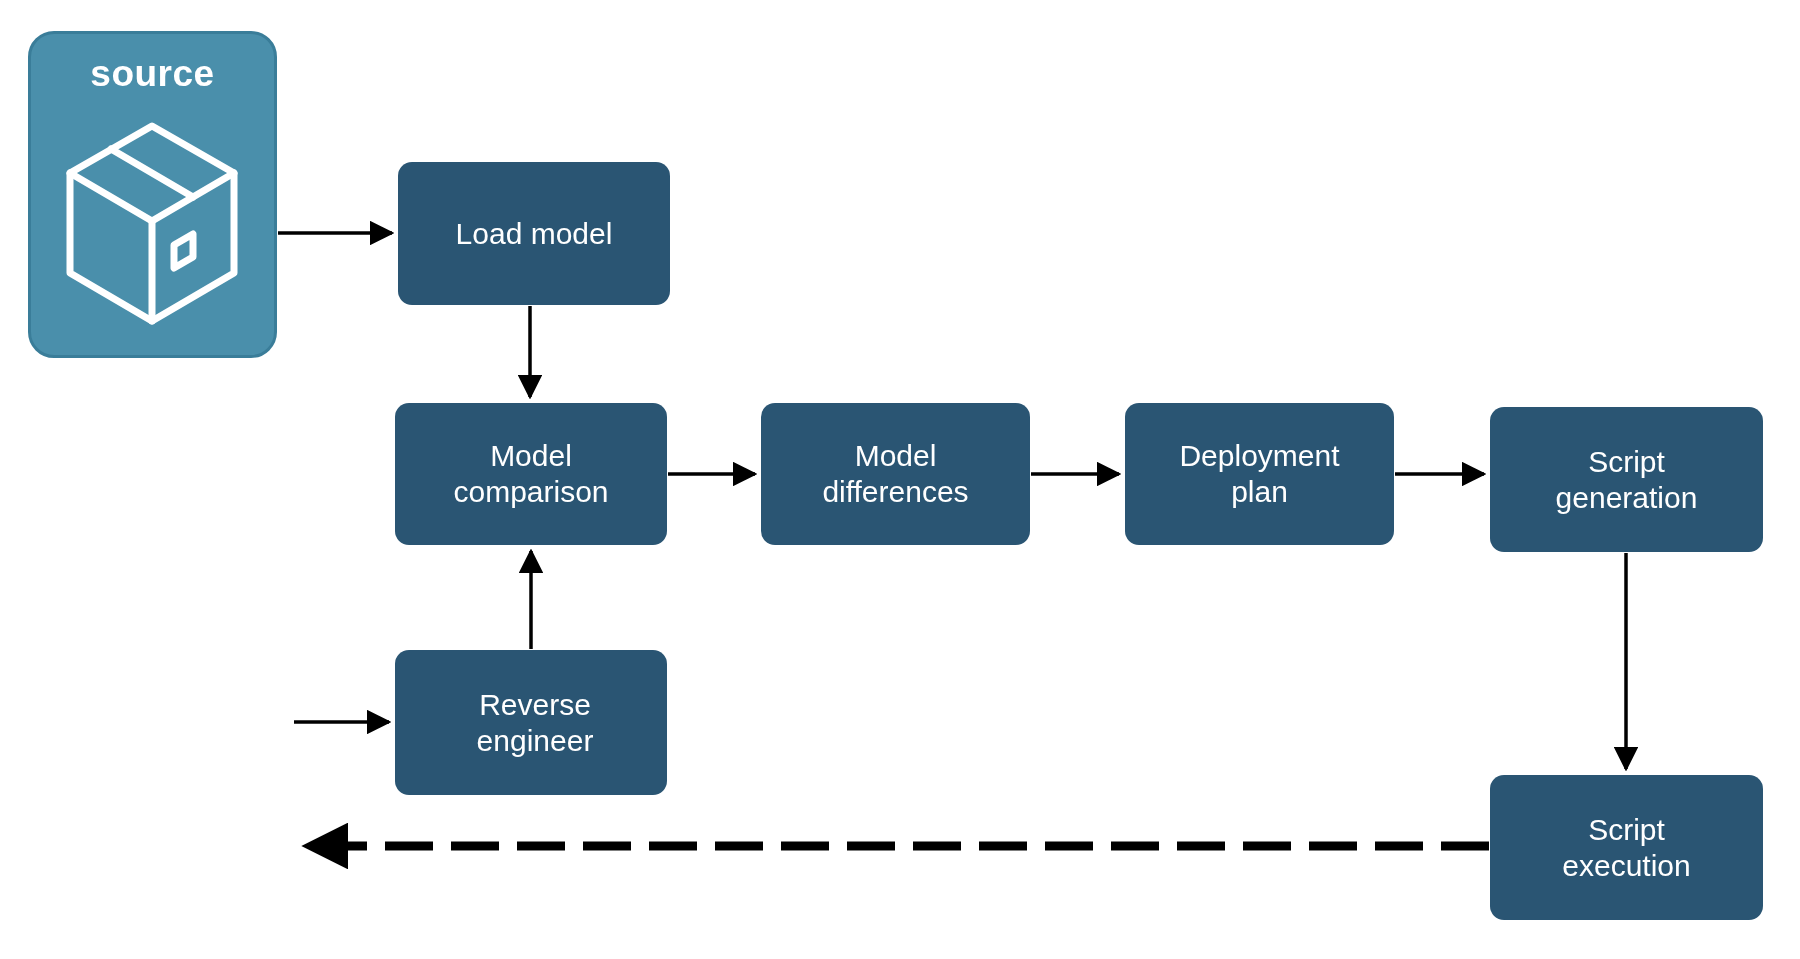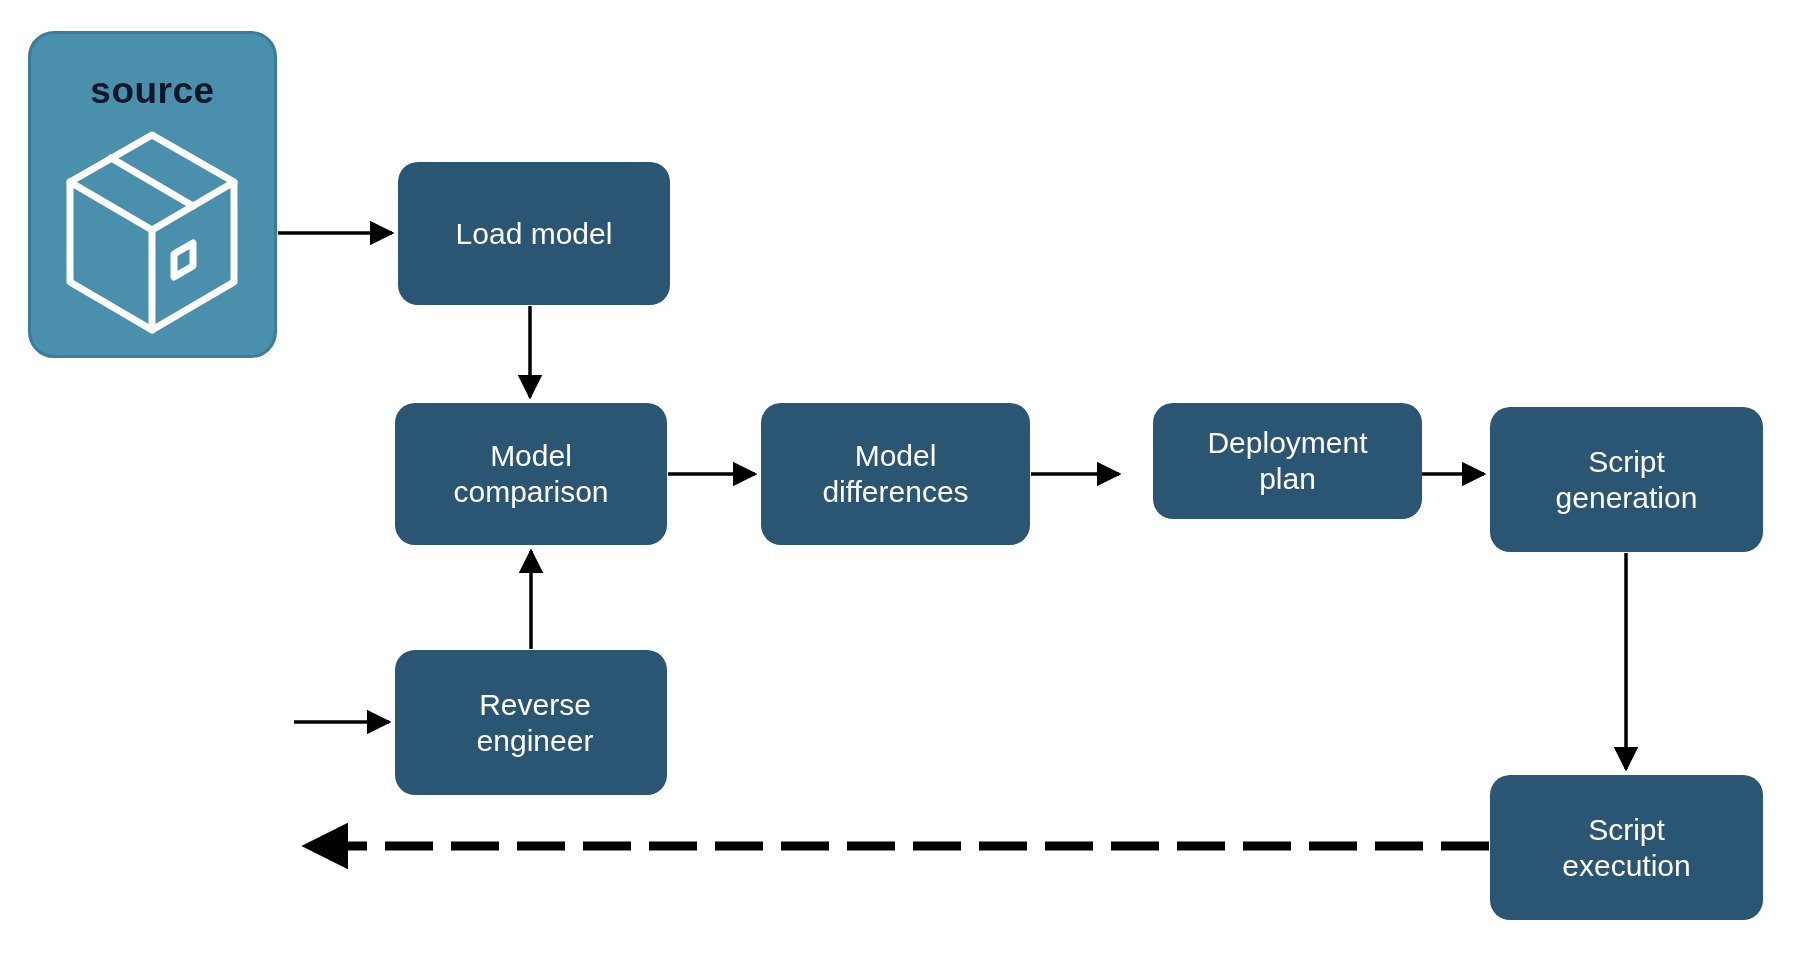--- a/index.html
+++ b/index.html
@@ -29,38 +29,38 @@
     position: absolute;
     border-radius: 26px;
     background: #4a8fab;
     border: 3px solid #3a7d99;
     box-sizing: border-box;
     display: flex;
     flex-direction: column;
     align-items: center;
   }
   .endpoint-label {
-    color: #0f172a;
+    color: #ffffff;
     font-weight: bold;
     font-size: 37px;
     letter-spacing: 0.5px;
-    margin-top: 38px;
+    margin-top: 21px;
     line-height: 1;
   }
   .endpoint-icon {
     flex: 1;
     display: flex;
     align-items: center;
     justify-content: center;
     width: 100%;
   }
   .pbox {
     position: absolute;
     background: #2a5573;
-    border-radius: 20px;
+    border-radius: 14px;
     box-sizing: border-box;
     display: flex;
     align-items: center;
     justify-content: center;
     text-align: center;
   }
   .pbox-label {
     color: #ffffff;
     font-size: 30px;
     line-height: 1.2;
@@ -130,21 +130,21 @@
   <div class="pbox" style="left:395px; top:650px; width:272px; height:145px;padding-left:8px;">
     <div class="pbox-label">Reverse
 engineer</div>
   </div>
 
   <div class="pbox" style="left:761px; top:403px; width:269px; height:142px;">
     <div class="pbox-label">Model
 differences</div>
   </div>
 
-  <div class="pbox" style="left:1125px; top:403px; width:269px; height:116px;margin-left:28px;">
+  <div class="pbox" style="left:1125px; top:403px; width:269px; height:142px;">
     <div class="pbox-label">Deployment
 plan</div>
   </div>
 
   <div class="pbox" style="left:1490px; top:407px; width:273px; height:145px;">
     <div class="pbox-label">Script
 generation</div>
   </div>
 
   <div class="pbox" style="left:1490px; top:775px; width:273px; height:145px;">

